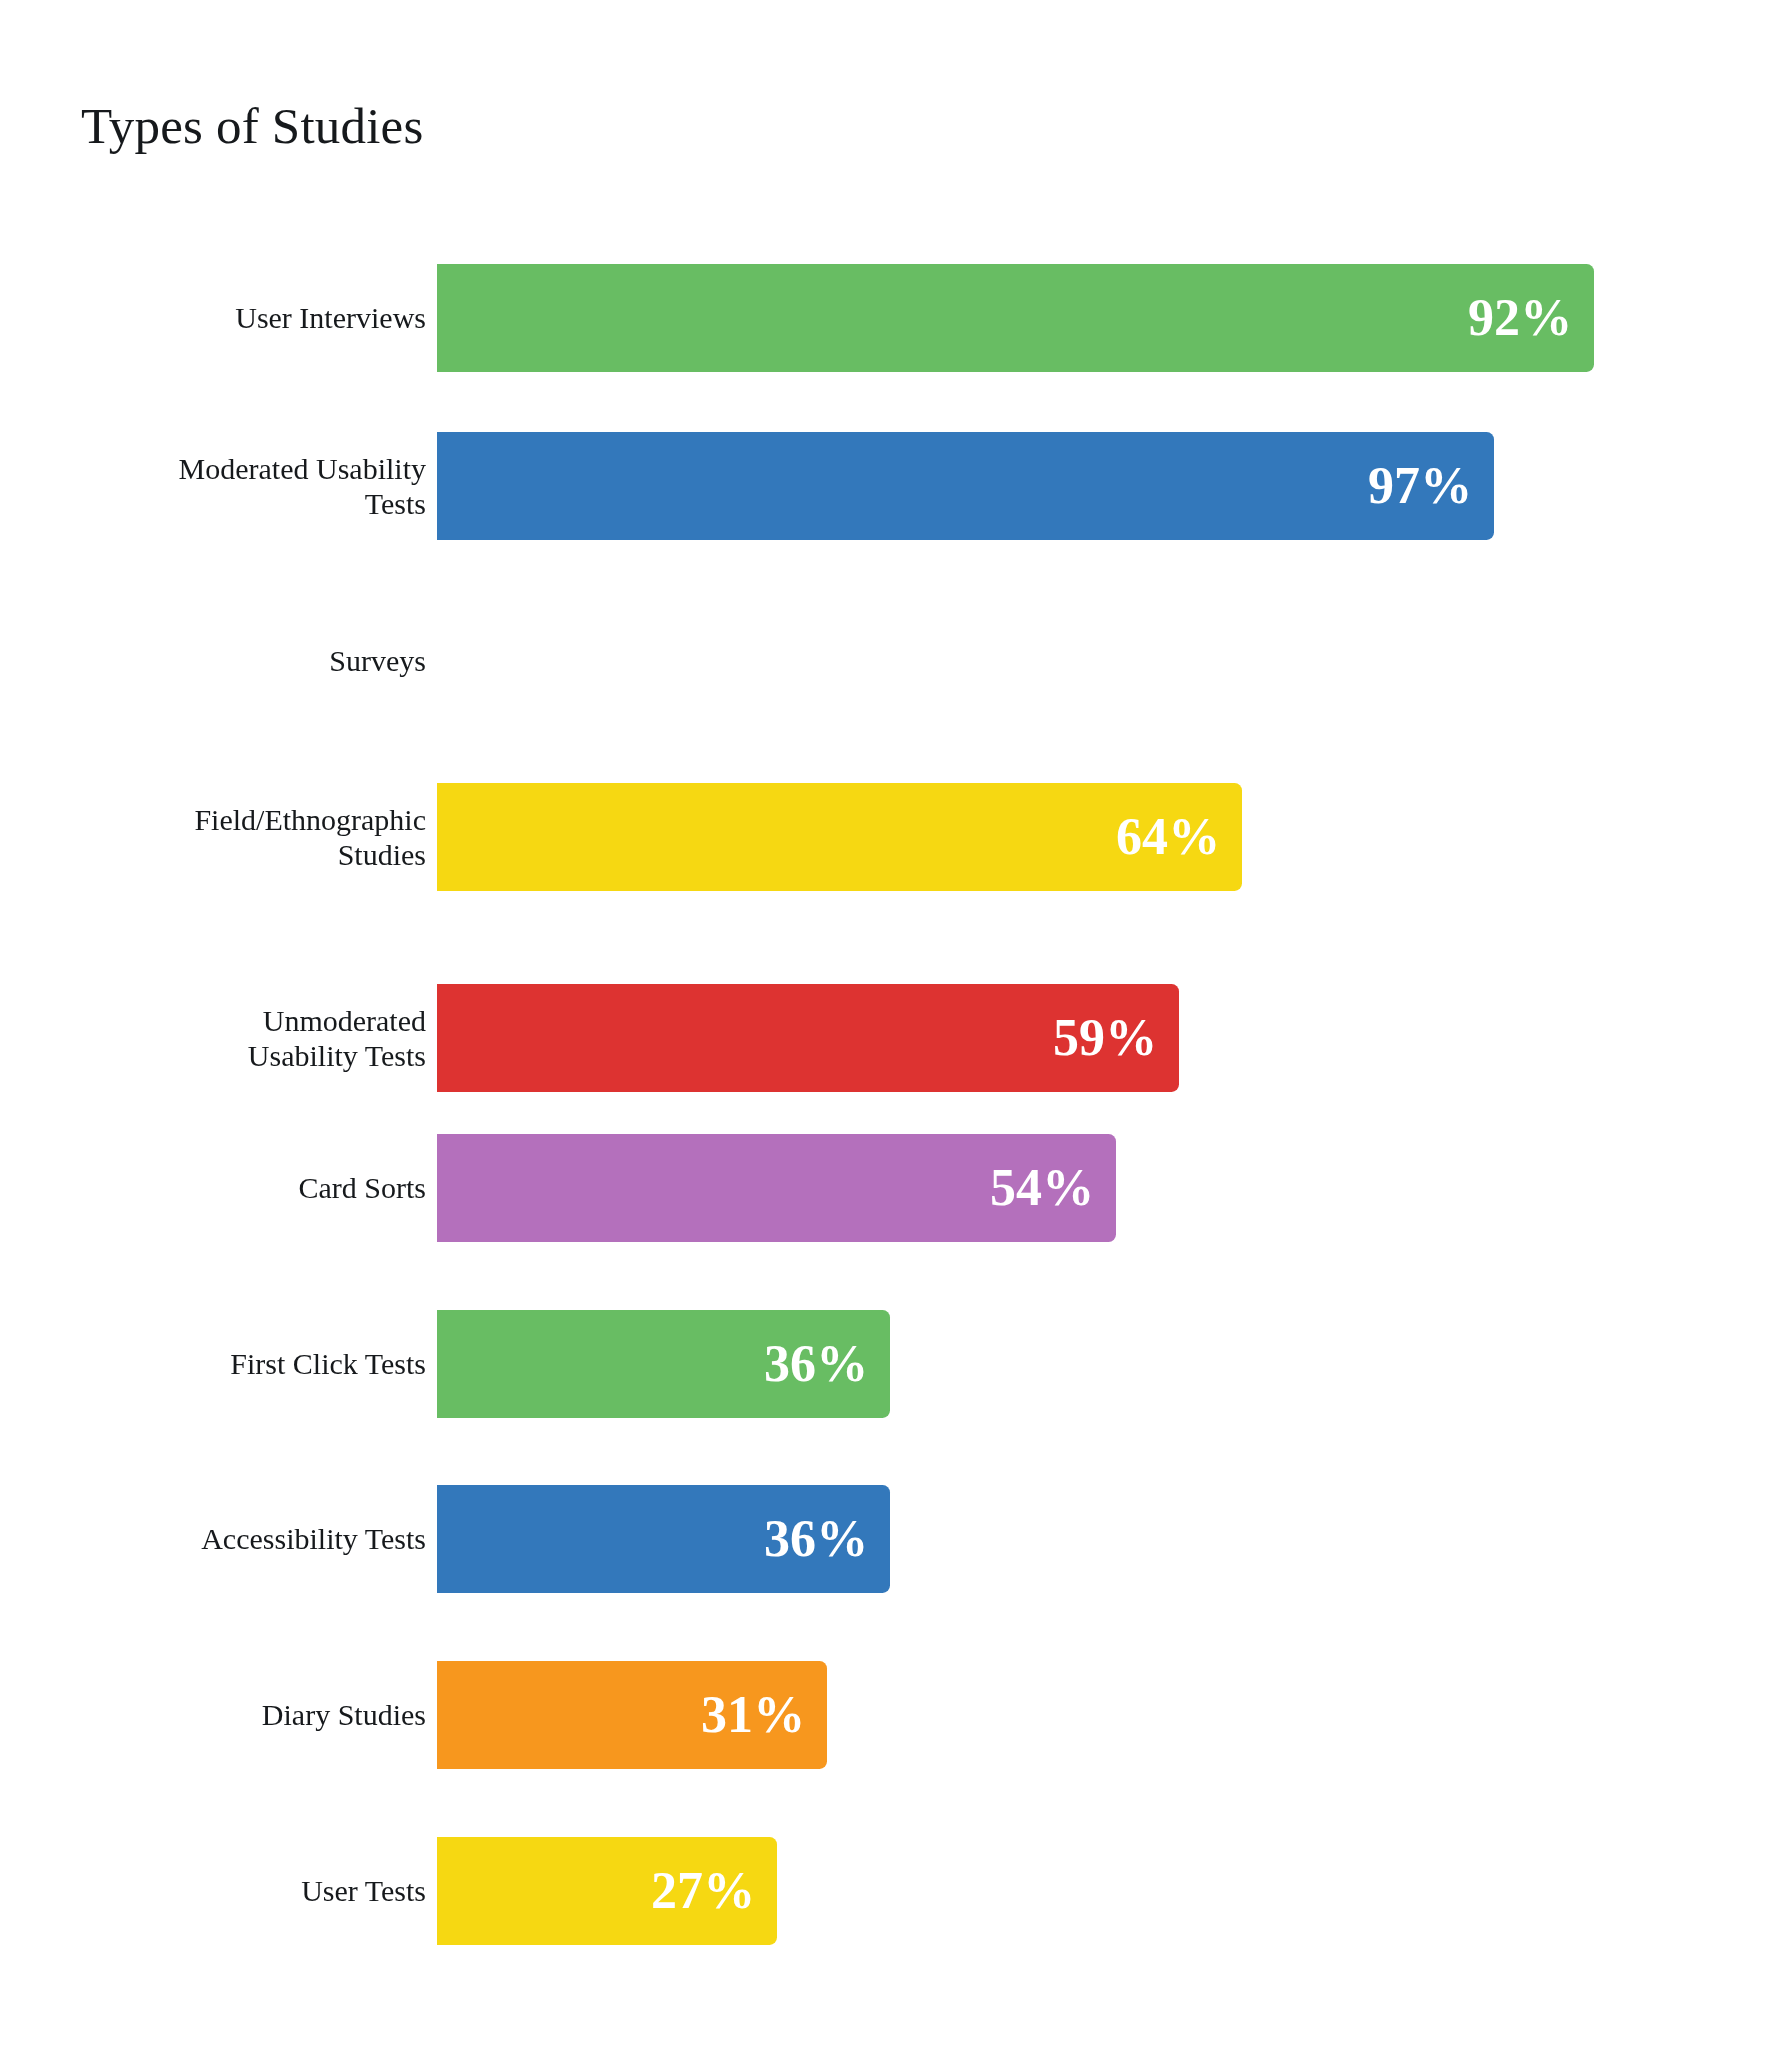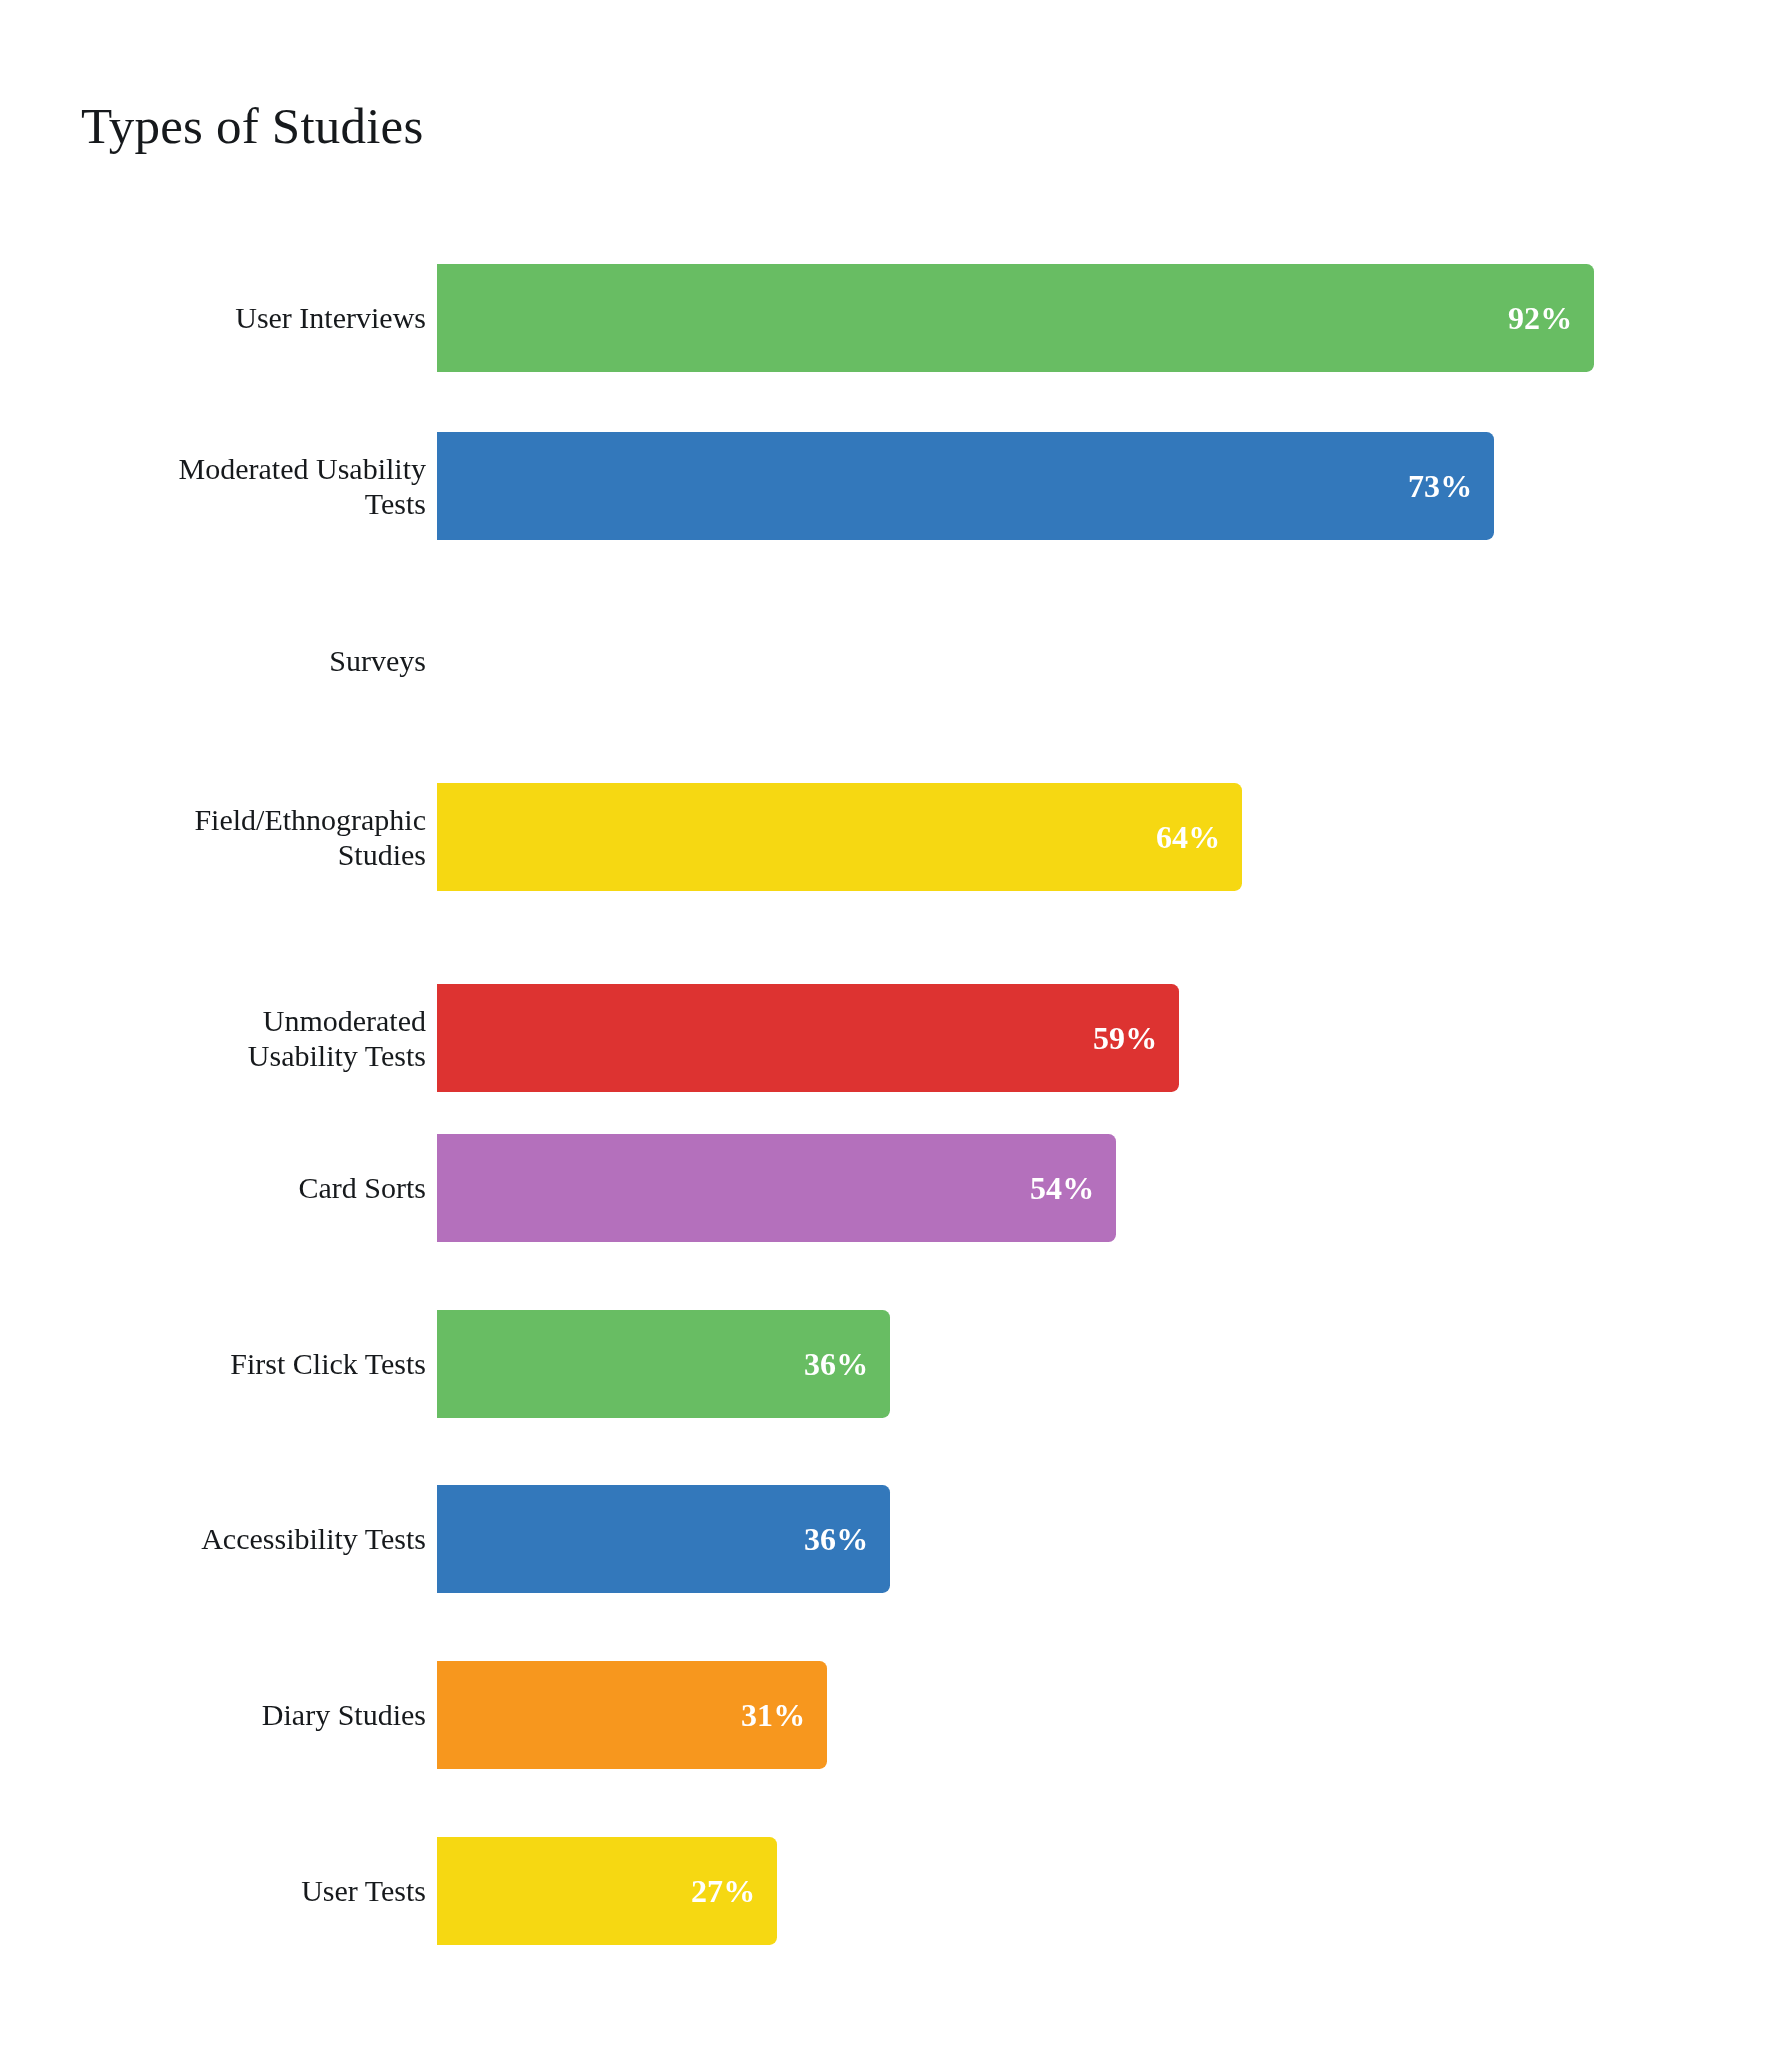--- a/index.html
+++ b/index.html
@@ -75,21 +75,21 @@
     display: flex;
     align-items: center;
     justify-content: flex-end;
     box-sizing: border-box;
     padding-right: 21.5px;
   }
 
   .bar-value {
     font-family: "Liberation Serif", "DejaVu Serif", serif;
     font-weight: 700;
-    font-size: 32px;
+    font-size: 52px;
     color: #ffffff;
     letter-spacing: 0.2px;
     line-height: 1;
   }
 </style>
 </head>
 <body>
 
 <div id="chart-title">Types of Studies</div>
 
@@ -100,21 +100,21 @@
         <div class="bar-rect" style="background: rgb(104, 189, 99); width: 100%;">
           <span class="bar-value">92%</span>
         </div>
       </div>
     </div>
     <div class="bar-row" style="top: 176px;">
       <div class="bar-label">Moderated Usability
 Tests</div>
       <div class="bar-track" style="width: 1057px; height: 108px;">
         <div class="bar-rect" style="background: rgb(51, 120, 187); width: 100%;">
-          <span class="bar-value">73%</span>
+          <span class="bar-value">97%</span>
         </div>
       </div>
     </div>
     <div class="bar-row" style="top: 351px;">
       <div class="bar-label">Surveys</div>
     </div>
     <div class="bar-row" style="top: 527px;">
       <div class="bar-label">Field/Ethnographic
 Studies</div>
       <div class="bar-track" style="width: 805px; height: 108px;">

